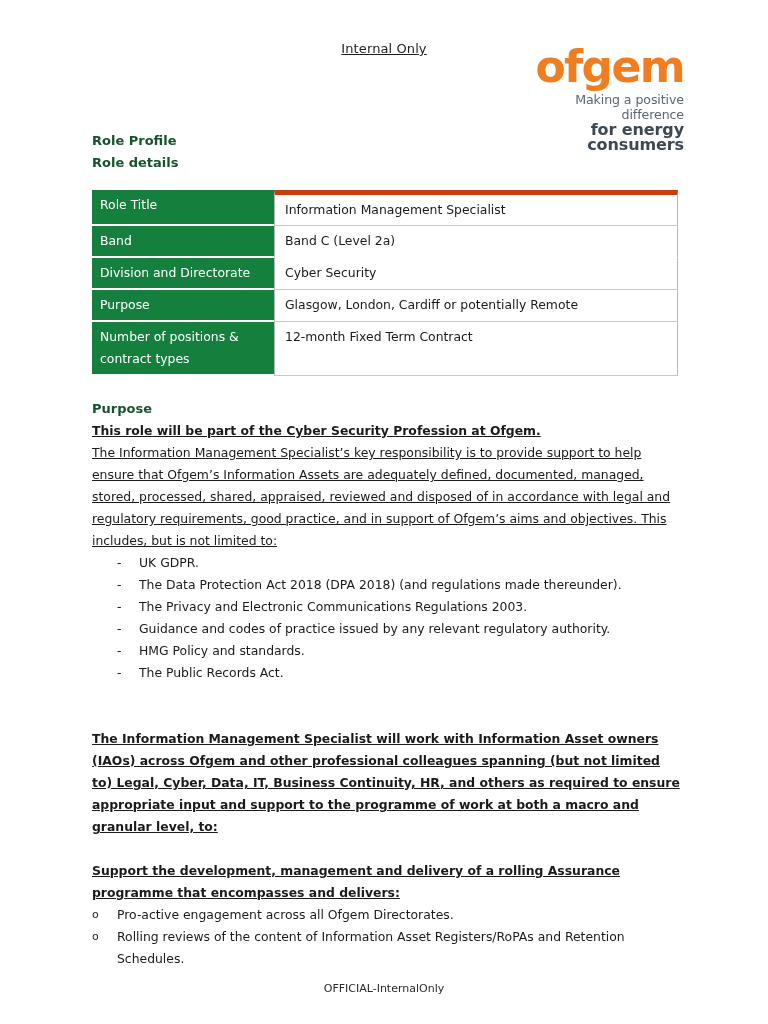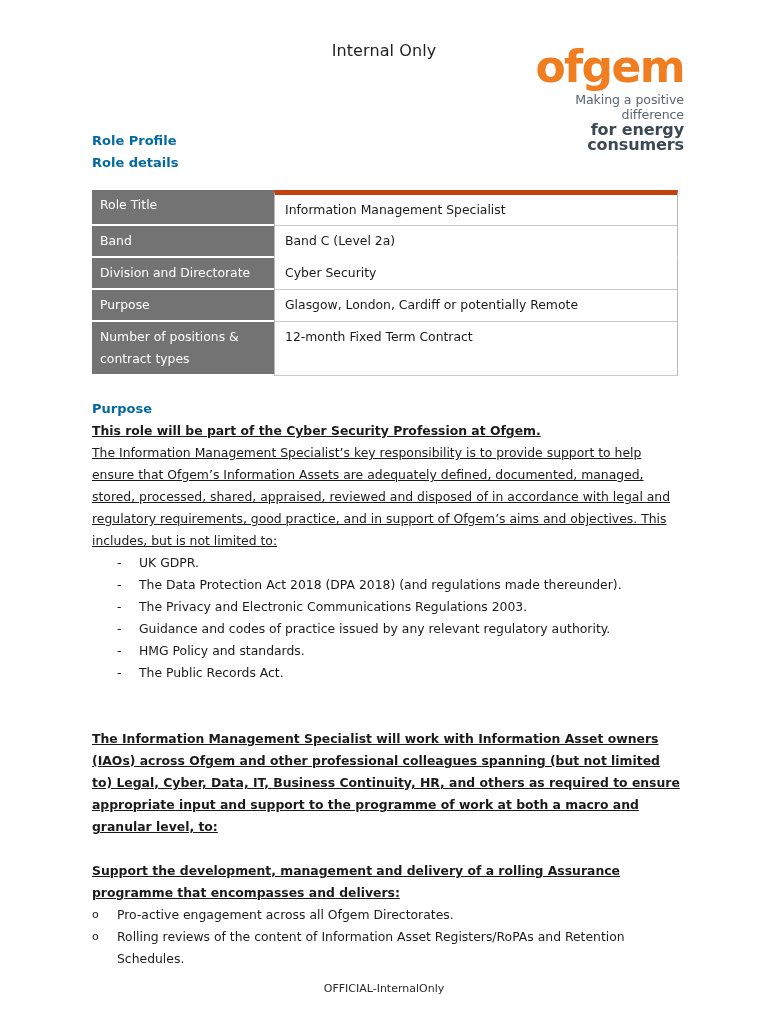--- a/index.html
+++ b/index.html
@@ -21,23 +21,24 @@
 
   
   .doc-header {
     position: absolute;
     left: 0;
     top: 41px;
     width: 768px;
     text-align: center;
   }
   .doc-header .classif {
-    font-size: 16px;
+    font-size: 13px;
     color: #1f1f1f;
     letter-spacing: 0.1px;
+    text-decoration: underline;
   }
 
   .logo-block {
     position: absolute;
     right: 84px;
     top: 44px;
     width: 170px;
     text-align: right;
   }
   .logo-word {
@@ -72,40 +73,40 @@
     left: 92px;
     top: 130px;
     width: 588px;
   }
 
   h2.sec-head {
     margin: 0;
     font-size: 13px;
     line-height: 22px;
     font-weight: bold;
-    color: #0369a1;
+    color: #14532d;
   }
   h2.sec-head.tight { margin-top: 0px; }
 
   
   .role-table {
     margin-top: 16px;
     width: 586px;
     border-collapse: separate;
     border-spacing: 0;
   }
   .role-table td {
     vertical-align: top;
     font-size: 12.4px;
     line-height: 22px;
     padding: 4px 8px 4px 8px;
   }
   .role-table td.k {
     width: 166px;
-    background: #737373;
+    background: #15803d;
     color: #ffffff;
     border-bottom: 2px solid #ffffff;
   }
   .role-table td.v {
     color: #1a1a1a;
     border-left: 1px solid #b8b8b8;
     border-right: 1px solid #b8b8b8;
     border-bottom: 1px solid #c9c9c9;
     padding-left: 10px;
   }

